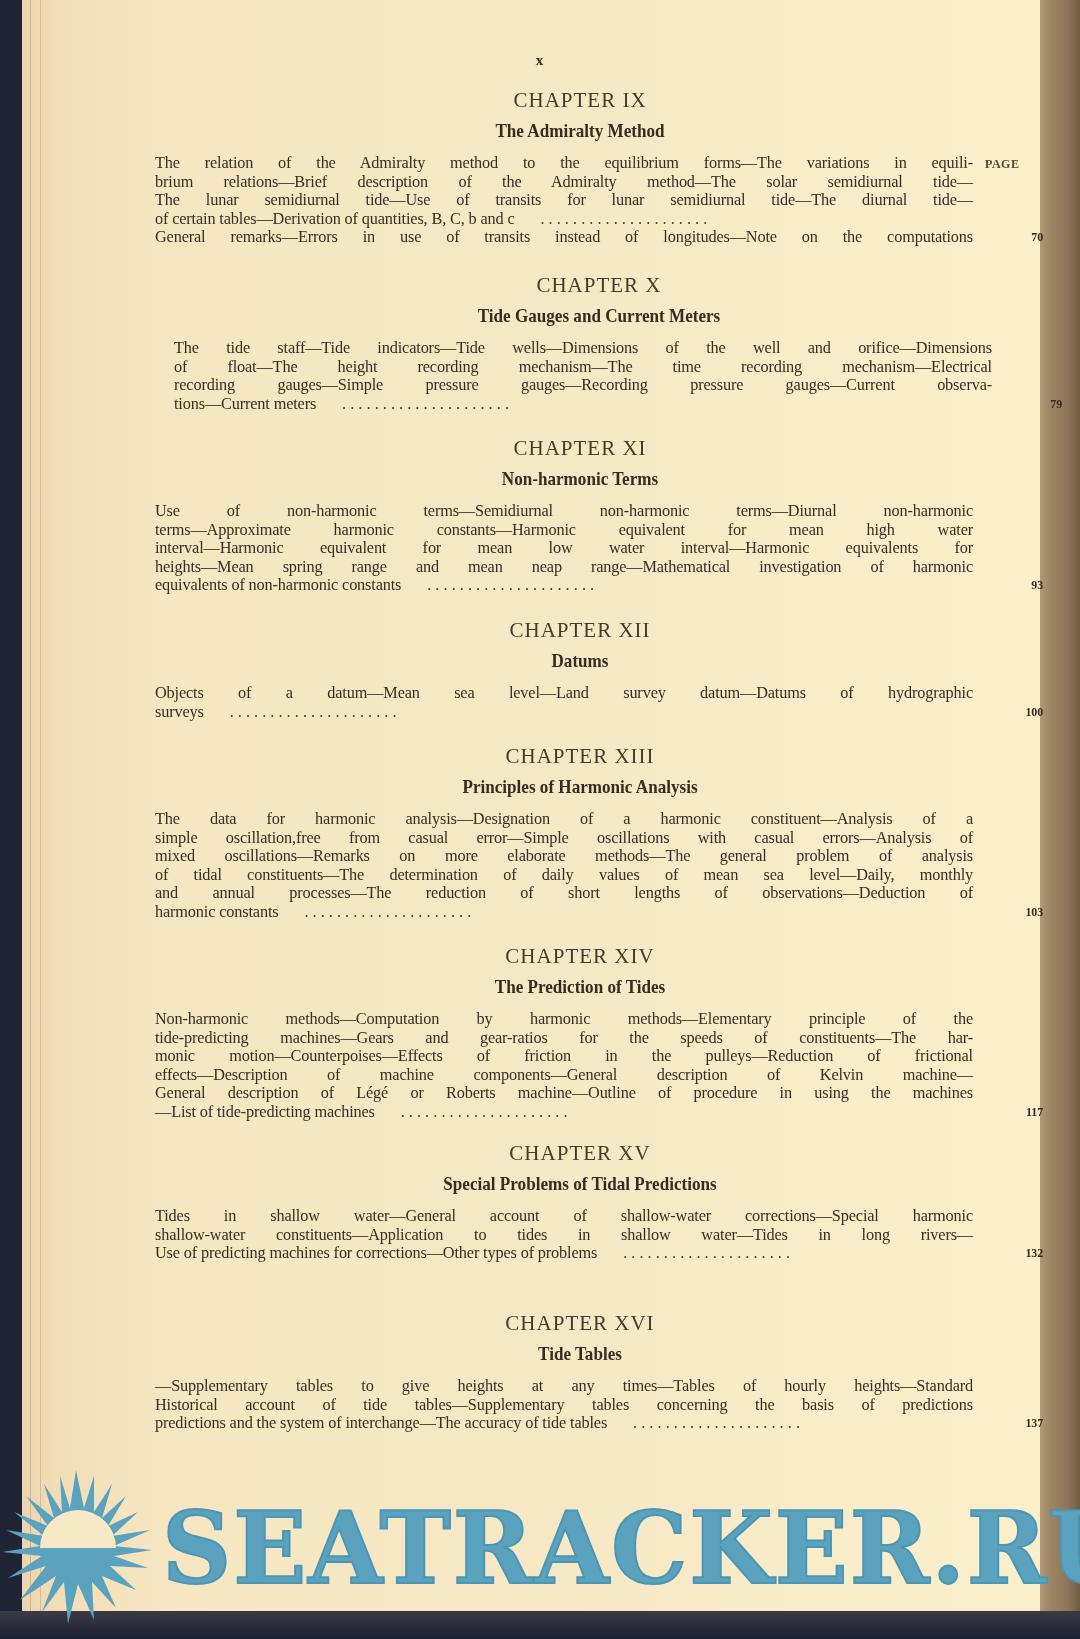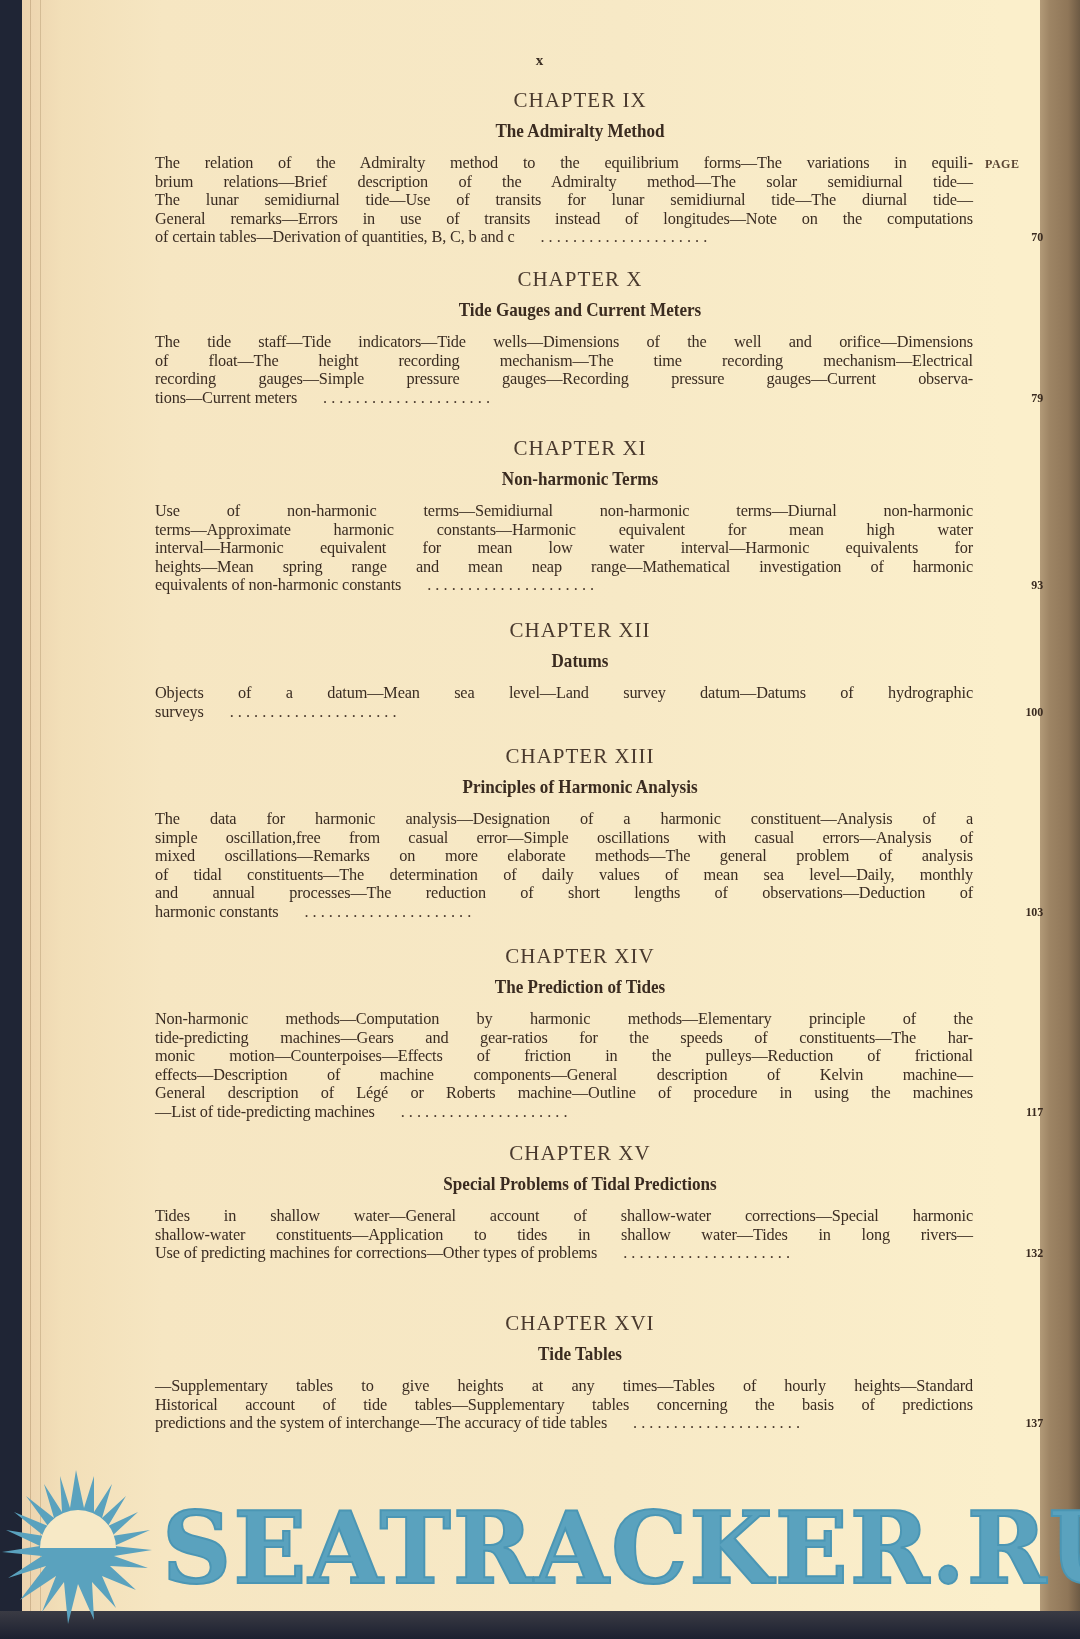--- a/index.html
+++ b/index.html
@@ -87,30 +87,30 @@
 <div class="folio">x</div>
 <div class="page-label">PAGE</div>
 
 <section class="chapter" style="top:88px;">
   <div class="ch-num">CHAPTER IX</div>
   <div class="ch-title">The Admiralty Method</div>
   <div class="ch-body">
     <span class="line just">The relation of the Admiralty method to the equilibrium forms—The variations in equili-</span>
     <span class="line just">brium relations—Brief description of the Admiralty method—The solar semidiurnal tide—</span>
     <span class="line just">The lunar semidiurnal tide—Use of transits for lunar semidiurnal tide—The diurnal tide—</span>
+    <span class="line leader">
+      <span class="lt">of certain tables—Derivation of quantities, B, C, b and c</span>
+      <span class="dots">.        .        .        .        .        .        .        .        .        .        .        .        .        .        .        .        .        .        .        .        .</span>
+    </span>
     <span class="line just">General remarks—Errors in use of transits instead of longitudes—Note on the computations</span>
-    <span class="line leader">
-      <span class="lt">of certain tables—Derivation of quantities, B, C, b and c</span>
-      <span class="dots">.        .        .        .        .        .        .        .        .        .        .        .        .        .        .        .        .        .        .        .        .</span>
-    </span>
     <span class="pg">70</span>
   </div>
 </section>
 
-<section class="chapter" style="top:267px;">
+<section class="chapter" style="top:273px;margin-left:19px;">
   <div class="ch-num">CHAPTER X</div>
   <div class="ch-title">Tide Gauges and Current Meters</div>
   <div class="ch-body">
     <span class="line just">The tide staff—Tide indicators—Tide wells—Dimensions of the well and orifice—Dimensions</span>
     <span class="line just">of float—The height recording mechanism—The time recording mechanism—Electrical</span>
     <span class="line just">recording gauges—Simple pressure gauges—Recording pressure gauges—Current observa-</span>
     <span class="line leader">
       <span class="lt">tions—Current meters</span>
       <span class="dots">.        .        .        .        .        .        .        .        .        .        .        .        .        .        .        .        .        .        .        .        .</span>
     </span>

